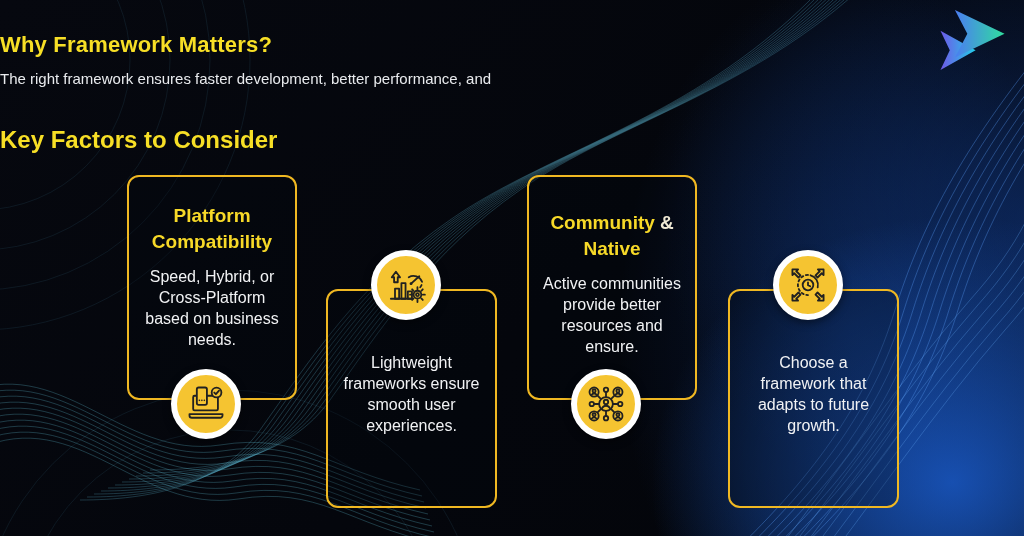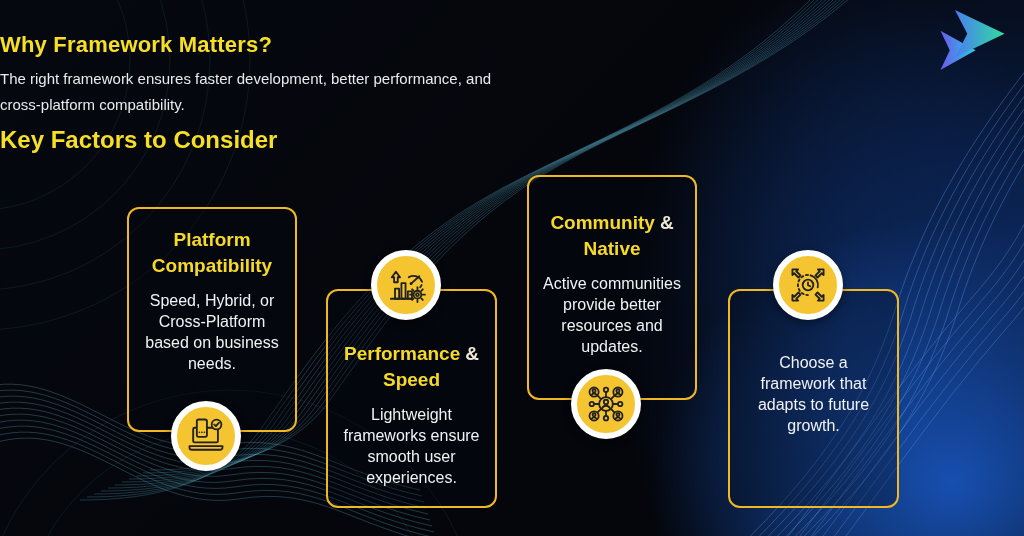--- a/index.html
+++ b/index.html
@@ -20,21 +20,21 @@
         font-size:15px; line-height:26px; color:#e9ebee; font-weight:400;}
   .h2{ position:absolute; left:0; top:124px; width:1024px;
        font-size:24px; line-height:32px; font-weight:700; color:#f7df26;}
 
   .logo{ position:absolute; left:935px; top:8px; }
 
   .card{
     position:absolute; border:2px solid #f0b822; border-radius:12px;
     background:rgba(3,7,14,0.28); text-align:center;
   }
-  .card-1{ left:127px; top:175px; width:170px; height:225px; padding-top:18px;margin-top:32px;}
+  .card-1{ left:127px; top:175px; width:170px; height:225px; padding-top:26px;}
   .card-2{ left:326px; top:289px; width:171px; height:219px; padding-top:50px;}
   .card-3{ left:527px; top:175px; width:170px; height:225px; padding-top:33px;}
   .card-4{ left:728px; top:289px; width:171px; height:219px; padding-top:50px;}
 
   .card-title{ font-size:19px; line-height:26px; font-weight:700; color:#f7d928;}
   .card-title .line{ display:block; }
   .amp{ color:#efe9d4; margin-left:5px; }
   .amp:empty{ display:none; }
   .card-body{
     margin:11px auto 0 auto; width:144px;
@@ -113,21 +113,20 @@
         <use href="#wD" transform="translate(14,12)"></use>
       <use href="#wD" transform="translate(21,18)"></use>
         <use href="#wD" transform="translate(28,24)"></use>
       <use href="#wD" transform="translate(35,30)"></use>
     </g>
   </svg>
 
   <div class="h1">Why Framework Matters?</div>
   <div class="sub">
     <span>The right framework ensures faster development, better performance, and</span><br>
-    <span>cross-platform compatibility.</span>
   </div>
   <div class="h2">Key Factors to Consider</div>
 
   <svg class="logo" width="75" height="62" viewBox="0 0 70 60">
     <defs>
       <linearGradient id="lgBig" x1="0" y1="0" x2="1" y2="0">
         <stop offset="0" stop-color="#4b7df2"></stop>
           <stop offset="1" stop-color="#30dd9e"></stop>
       </linearGradient>
       <linearGradient id="lgSmall" x1="0" y1="0" x2="1" y2="0">
@@ -153,24 +152,20 @@
         <circle cx="16.8" cy="20" r="0.9" fill="#212121" stroke="none"></circle>
         <circle cx="19.5" cy="20" r="0.9" fill="#212121" stroke="none"></circle>
         <circle cx="22.2" cy="20" r="0.9" fill="#212121" stroke="none"></circle>
         <circle cx="35.5" cy="11.5" r="5.3" fill="#f5c431"></circle>
         <path d="M33 11.5 l1.8 1.8 3.4-3.8"></path>
       </svg>
     </div>
   </div>
 
   <div class="card card-2 icon-top">
-    <div class="card-title">
-      <span class="line"><span>Performance</span><span class="amp">&amp;</span></span>
-      <span class="line">Speed</span>
-    </div>
     <p class="card-body">Lightweight frameworks ensure smooth user experiences.</p>
     <div class="icon-circle">
       <svg width="44" height="44" viewBox="0 0 48 48" fill="none" stroke="#212121" stroke-width="2" stroke-linecap="round" stroke-linejoin="round">
         <path d="M7.5 39 H31"></path>
         <rect x="12" y="28" width="4.5" height="11"></rect>
         <rect x="19" y="22" width="4.5" height="17"></rect>
         <rect x="26" y="31" width="4.5" height="8"></rect>
         <path d="M8.5 15.5 L13 9.5 L17.5 15.5 H15 V21 H11 V15.5 Z"></path>
         <path d="M27 15.5 A10 10 0 0 1 41.5 20.5"></path>
         <path d="M29.5 22.5 L38.5 14.5"></path>
@@ -181,21 +176,21 @@
         <path d="M36.5 28.6 v-2.2 M36.5 40.4 v2.2 M30.6 34.5 h-2.2 M42.4 34.5 h2.2 M32.3 30.3 l-1.6 -1.6 M40.7 38.7 l1.6 1.6 M40.7 30.3 l1.6 -1.6 M32.3 38.7 l-1.6 1.6"></path>
       </svg>
     </div>
   </div>
 
   <div class="card card-3 icon-bottom">
     <div class="card-title">
       <span class="line"><span>Community</span><span class="amp">&amp;</span></span>
       <span class="line">Native</span>
     </div>
-    <p class="card-body">Active communities provide better resources and updates.</p>
+    <p class="card-body">Active communities provide better resources and ensure.</p>
     <div class="icon-circle">
       <svg width="44" height="44" viewBox="0 0 48 48" fill="none" stroke="#212121" stroke-width="2" stroke-linecap="round" stroke-linejoin="round">
         <path d="M24 16.5 V11 M24 31.5 V37 M16.5 24 H11 M31.5 24 H37 M18.6 18.6 L15.1 15.1 M29.4 18.6 L32.9 15.1 M18.6 29.4 L15.1 32.9 M29.4 29.4 L32.9 32.9"></path>
         <circle cx="24" cy="24" r="7.5" fill="#f5c431"></circle>
         <circle cx="24" cy="21.8" r="2.4"></circle>
         <path d="M19.8 28.6 a4.6 4.6 0 0 1 8.4 0"></path>
         <circle cx="11" cy="11" r="5" fill="#f5c431"></circle>
         <circle cx="11" cy="9.8" r="1.7"></circle>
           <path d="M8.2 14.2 a3.2 3.2 0 0 1 5.6 0"></path>
         <circle cx="37" cy="11" r="5" fill="#f5c431"></circle>

